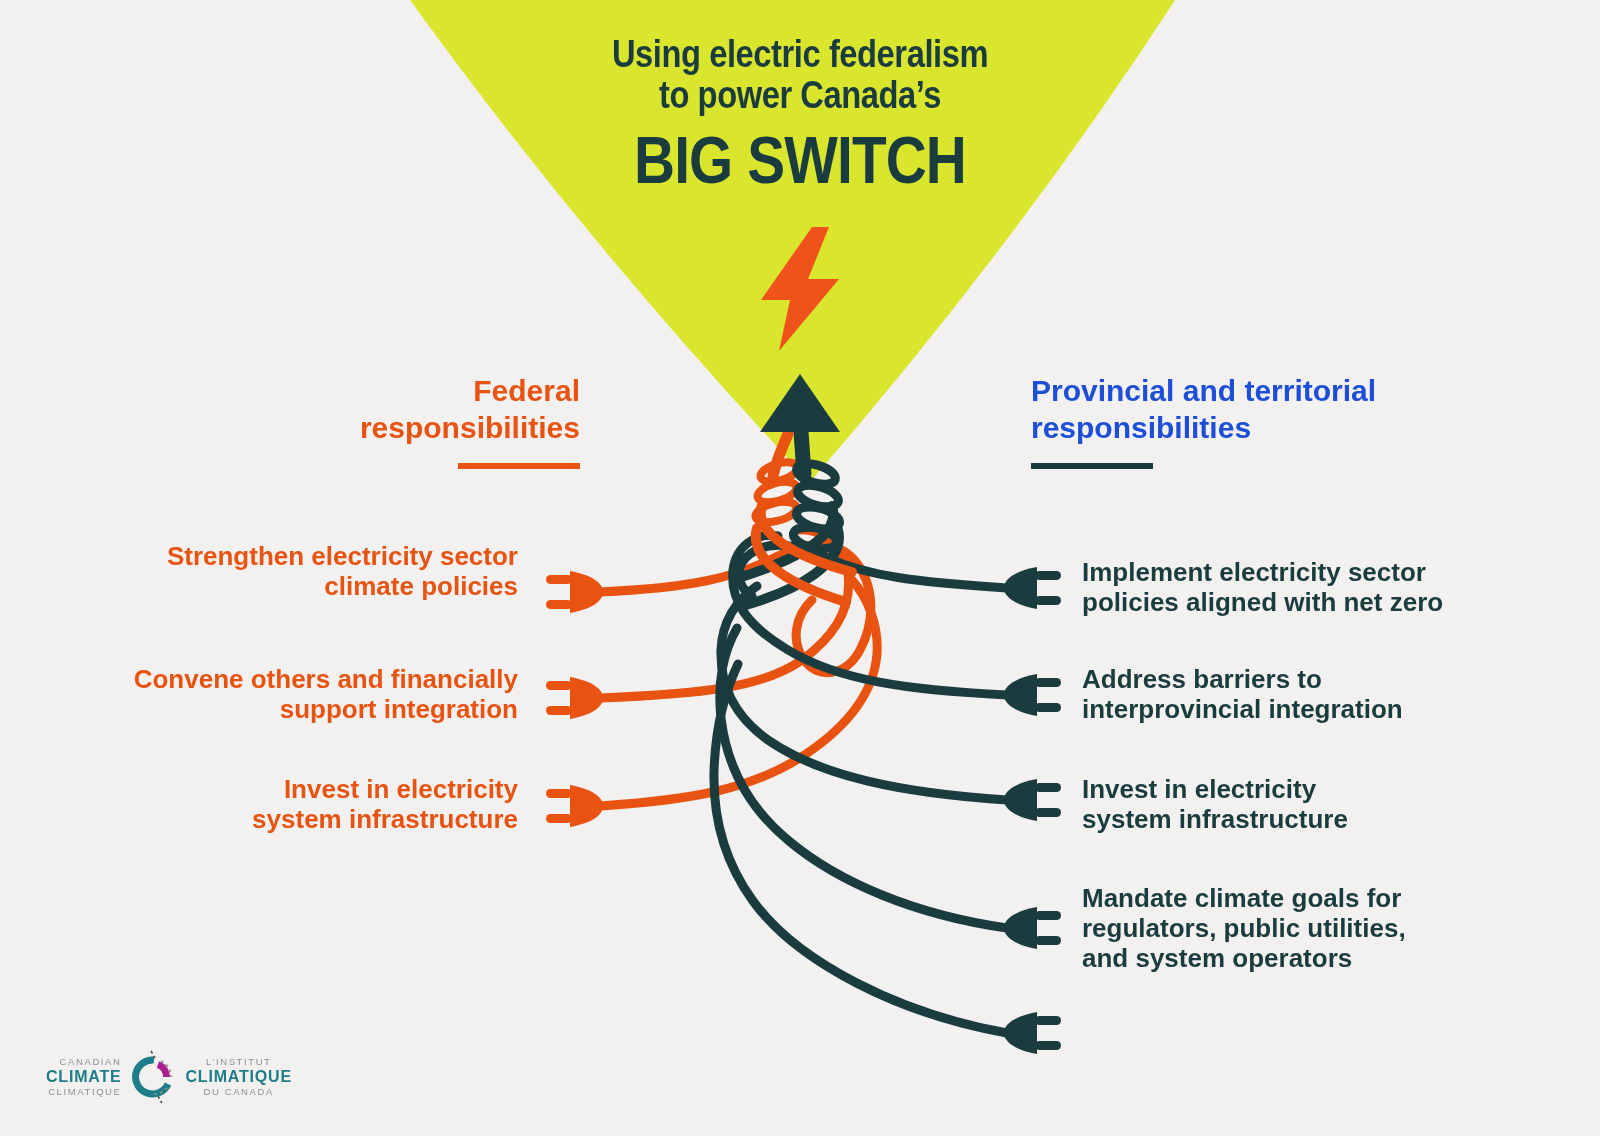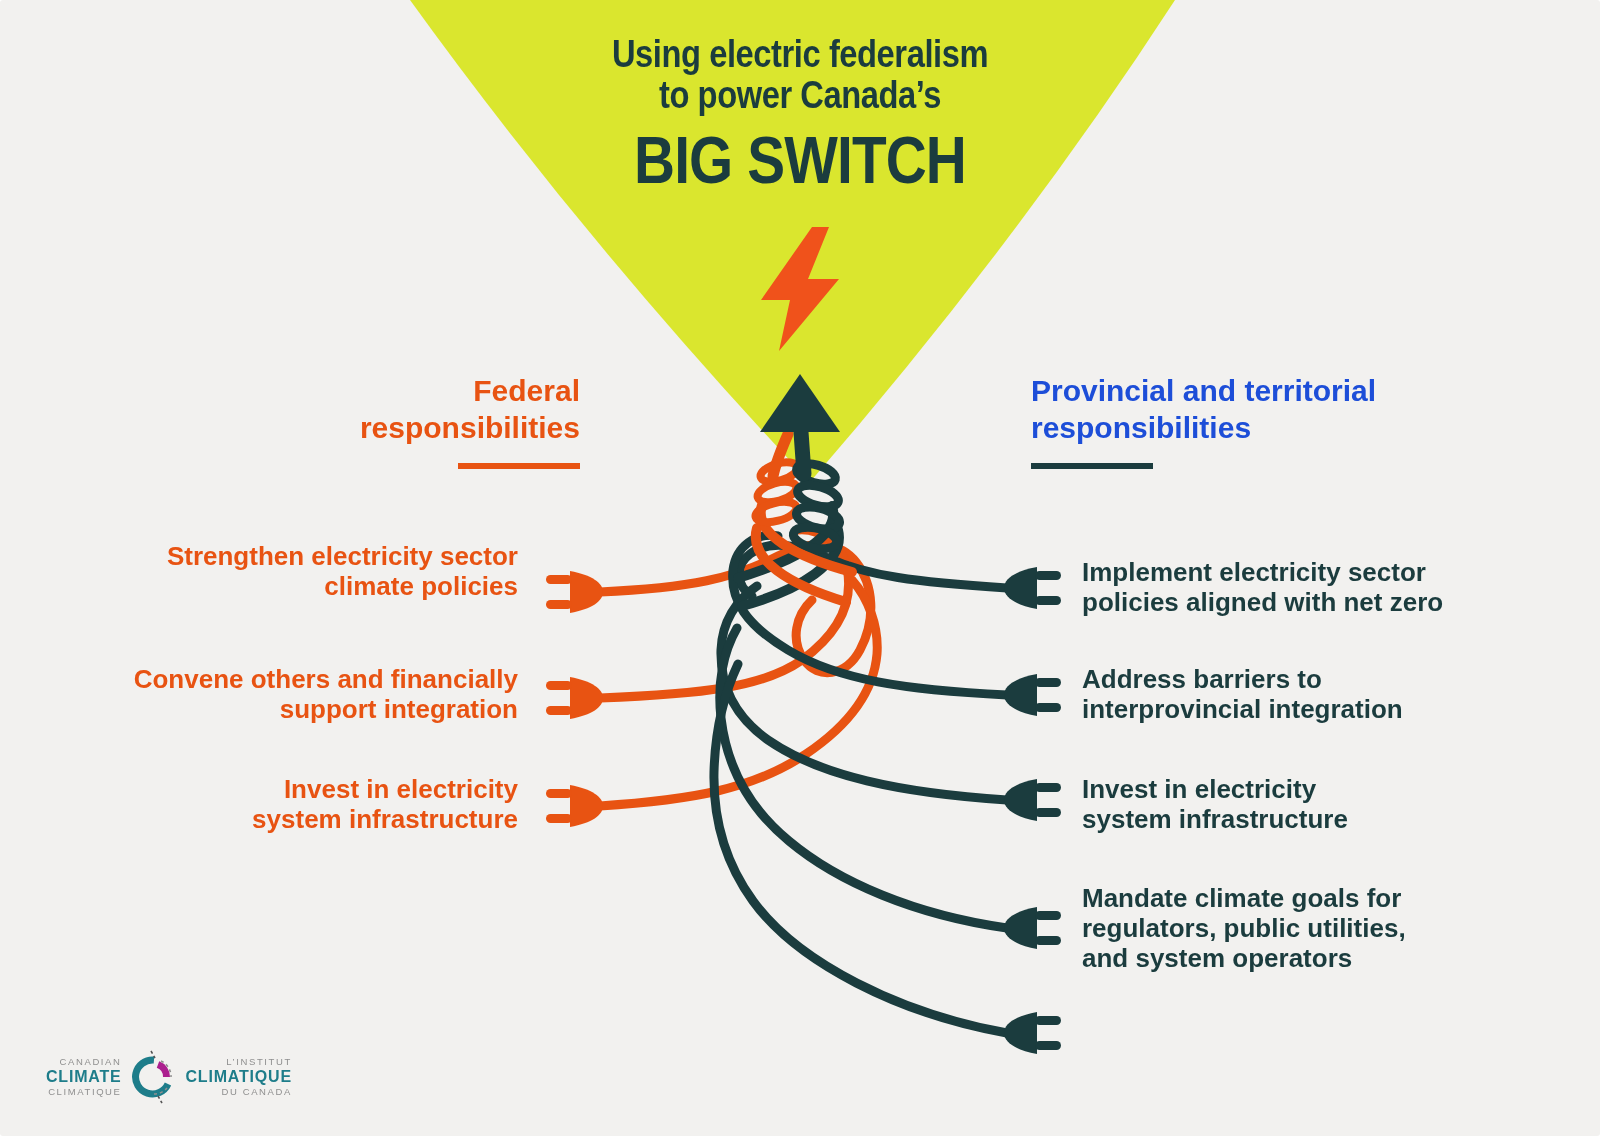--- a/index.html
+++ b/index.html
@@ -28,21 +28,21 @@
 
   
   .item{position:absolute;font-size:26px;line-height:30px;font-weight:600;}
   .item.left{right:1082px;text-align:right;color:#E85312;}
   .item.right{left:1082px;text-align:left;color:#1B3C3E;}
 
   
   .logo{position:absolute;left:46px;top:1048px;display:flex;align-items:center;gap:9px;}
   .logo .txt{display:flex;flex-direction:column;}
   .logo .txt.en{text-align:right;align-items:flex-end;}
-  .logo .txt.fr{text-align:left;align-items:flex-end;}
+  .logo .txt.fr{text-align:left;align-items:center;}
   .logo .small{font-size:9.5px;letter-spacing:1.6px;color:#8F8F8F;line-height:12px;}
   .logo .bigword{font-size:16px;font-weight:700;letter-spacing:.8px;color:#1E7D8A;line-height:18px;}
 </style>
 </head>
 <body>
 
 <div class="canvas">
 
   <svg class="art" viewBox="0 0 1600 1136" aria-hidden="true">
 

